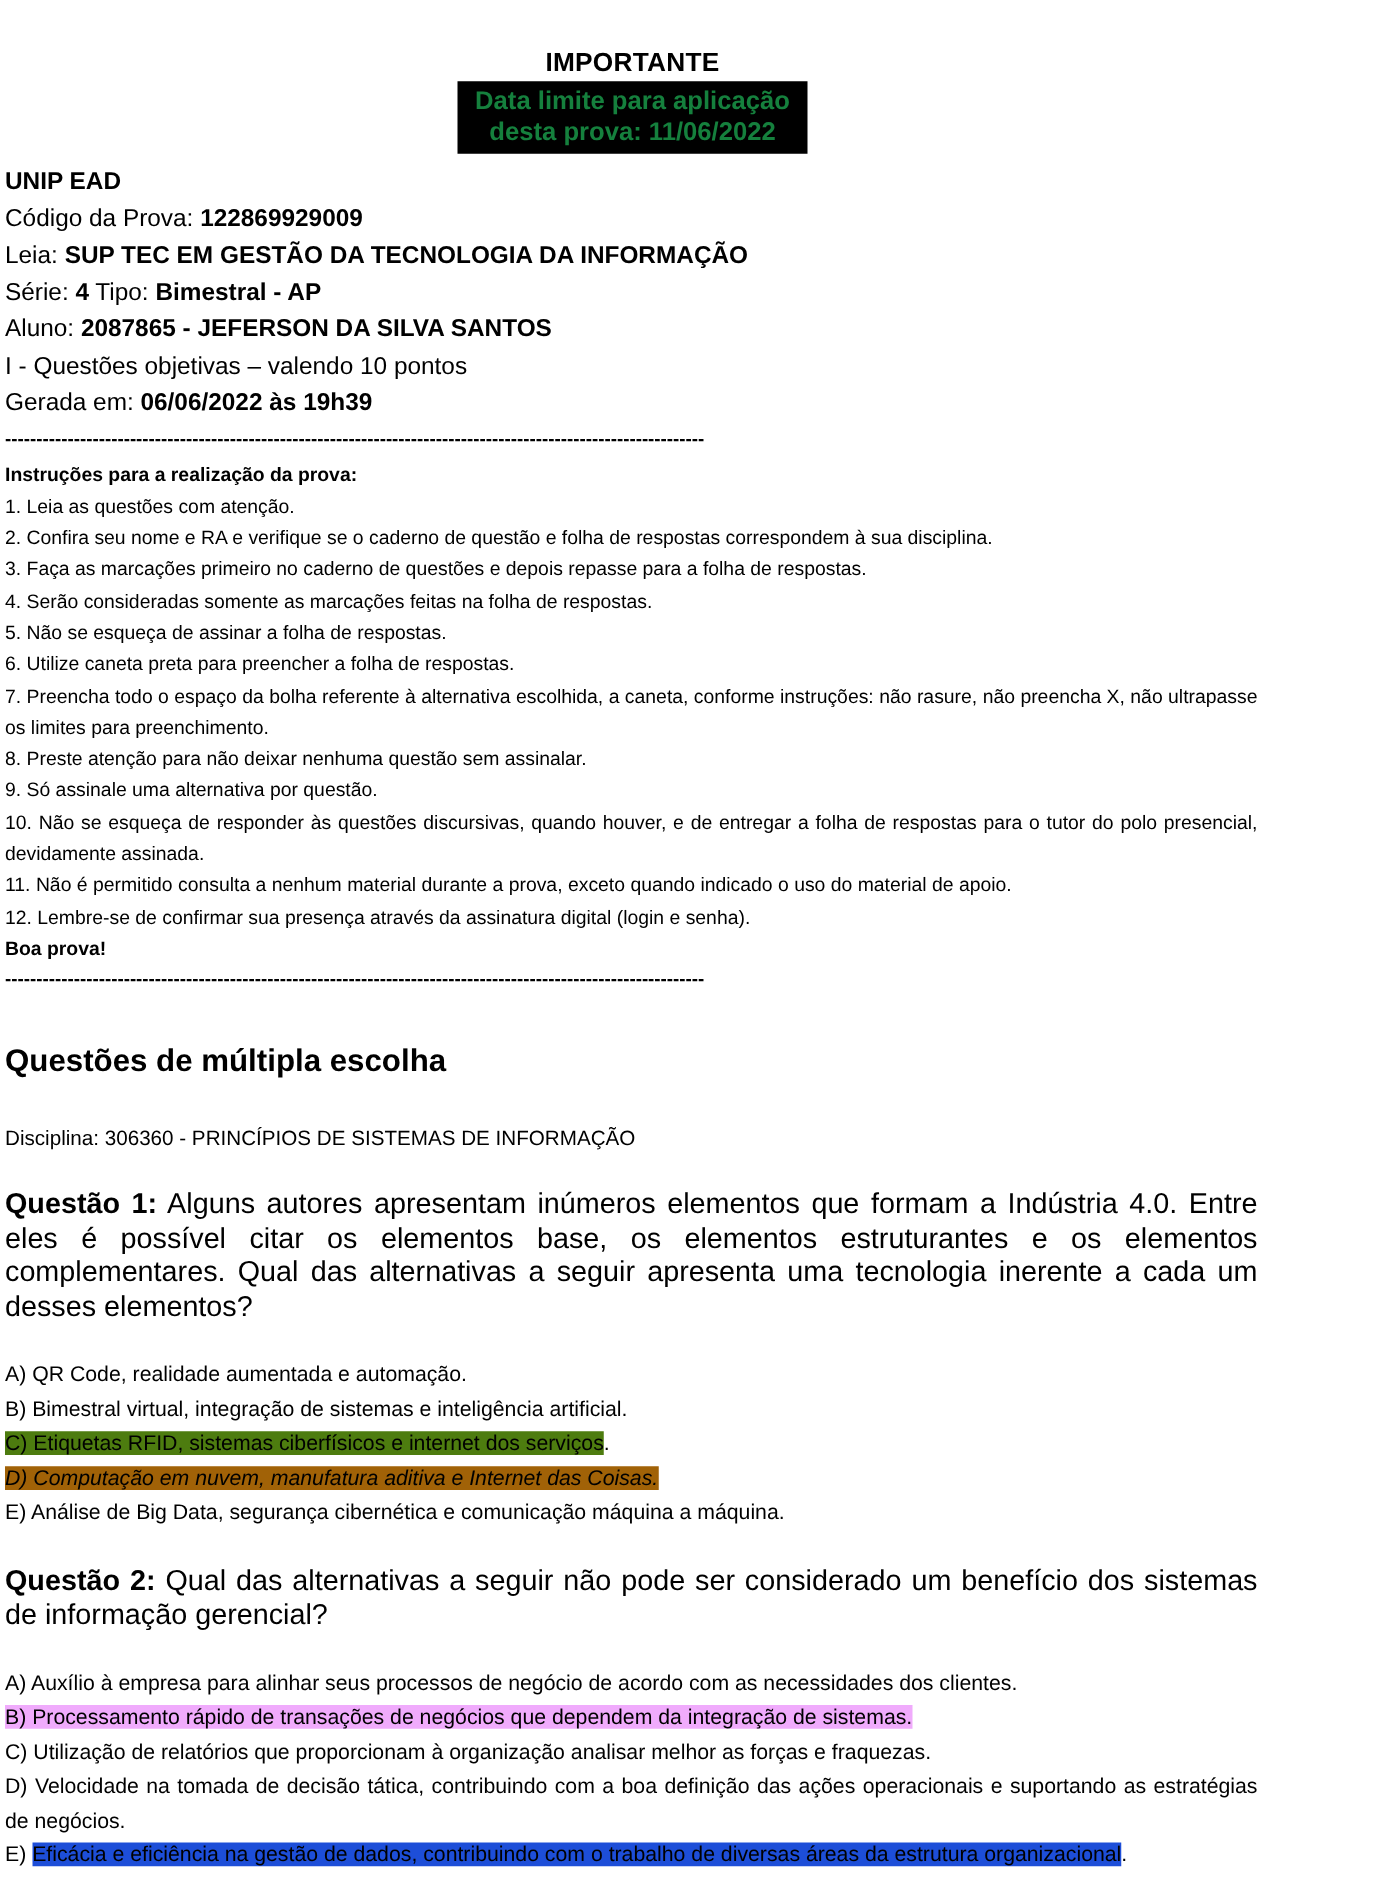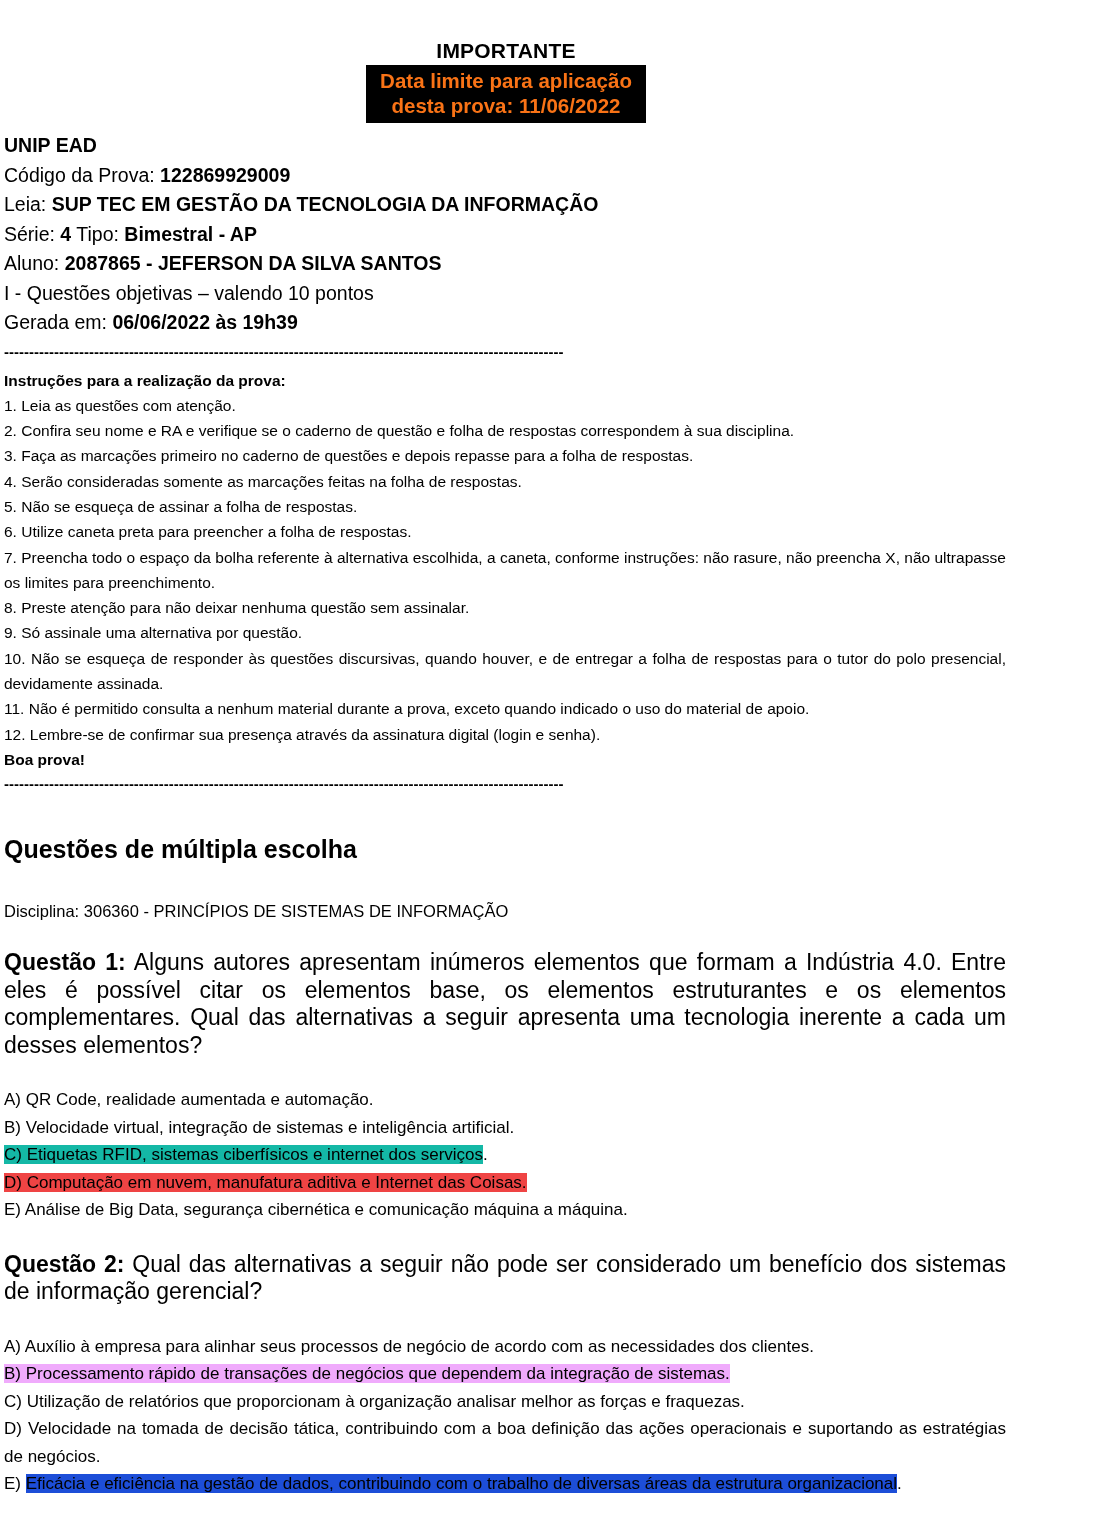--- a/index.html
+++ b/index.html
@@ -30,21 +30,21 @@
   }
   .important-title {
     font-size: 21px;
     font-weight: bold;
     letter-spacing: 0.2px;
     line-height: 26px;
   }
   .important-box {
     display: inline-block;
     background: #000000;
-    color: #f97316;
+    color: #15803d;
     font-weight: bold;
     font-size: 20.5px;
     line-height: 25px;
     padding: 3px 14px 5px 14px;
     text-align: center;
     margin-top: 1px;
   }
 
   
   .header-info {
@@ -115,22 +115,22 @@
     line-height: 27.5px;
     margin: 0;
   }
   .alt {
     margin: 0;
     text-align: justify;
   }
   .alt.nojust { text-align: left; }
   .alt-letter { white-space: pre; }
 
-  .hl-cyan  { background: #14b8a6; text-align: right; }
-  .hl-green-deep { background: #ef4444; }
+  .hl-cyan  { background: #4d7c0f; text-align: right; }
+  .hl-green-deep { background: #a16207; font-style: italic; }
   .hl-green-light { background: #f0abfc; }
   .hl-red { background: #1d4ed8; }
 
   .sp-q1-alts { margin-top: 27px; }
   .sp-q2 { margin-top: 27px; }
   .sp-q2-alts { margin-top: 27px; }
   .sp-q3 { margin-top: 27px; }
 </style>
 </head>
 <body>
@@ -176,21 +176,21 @@
 
   <div class="rule rule-bottom">----------------------------------------------------------------------------------------------------------------</div>
 
   <div class="section-heading">Questões de múltipla escolha</div>
   <div class="discipline">Disciplina: 306360 - PRINCÍPIOS DE SISTEMAS DE INFORMAÇÃO</div>
 
   <div class="question-block sp-q2">
     <p class="q-stem"><span class="q-num">Questão 1:</span><span>  Alguns autores apresentam inúmeros elementos que formam a Indústria 4.0. Entre eles é possível citar os elementos base, os elementos estruturantes e os elementos complementares. Qual das alternativas a seguir apresenta uma tecnologia inerente a cada um desses elementos?</span></p>
     <div class="alternatives sp-q1-alts">
       <p class="alt nojust"><span class="alt-letter">A)</span><span>  </span><span>QR Code, realidade aumentada e automação.</span></p>
-      <p class="alt nojust"><span class="alt-letter">B)</span><span>  </span><span>Velocidade virtual, integração de sistemas e inteligência artificial.</span></p>
+      <p class="alt nojust"><span class="alt-letter">B)</span><span>  </span><span>Bimestral virtual, integração de sistemas e inteligência artificial.</span></p>
       <p class="alt nojust"><span class="hl-cyan"><span class="alt-letter">C)</span><span>  </span><span>Etiquetas RFID, sistemas ciberfísicos e internet dos serviços</span></span><span>.</span></p>
       <p class="alt nojust"><span class="hl-green-deep"><span class="alt-letter">D)</span><span>  </span><span>Computação em nuvem, manufatura aditiva e Internet das Coisas.</span><span> </span></span></p>
       <p class="alt nojust"><span class="alt-letter">E)</span><span>  </span><span>Análise de Big Data, segurança cibernética e comunicação máquina a máquina.</span></p>
     </div>
   </div>
 
   <div class="question-block sp-q2">
     <p class="q-stem"><span class="q-num">Questão 2:</span><span>  Qual das alternativas a seguir não pode ser considerado um benefício dos sistemas de informação gerencial?</span></p>
     <div class="alternatives sp-q2-alts">
       <p class="alt nojust"><span class="alt-letter">A)</span><span>  </span><span>Auxílio à empresa para alinhar seus processos de negócio de acordo com as necessidades dos clientes.</span></p>

